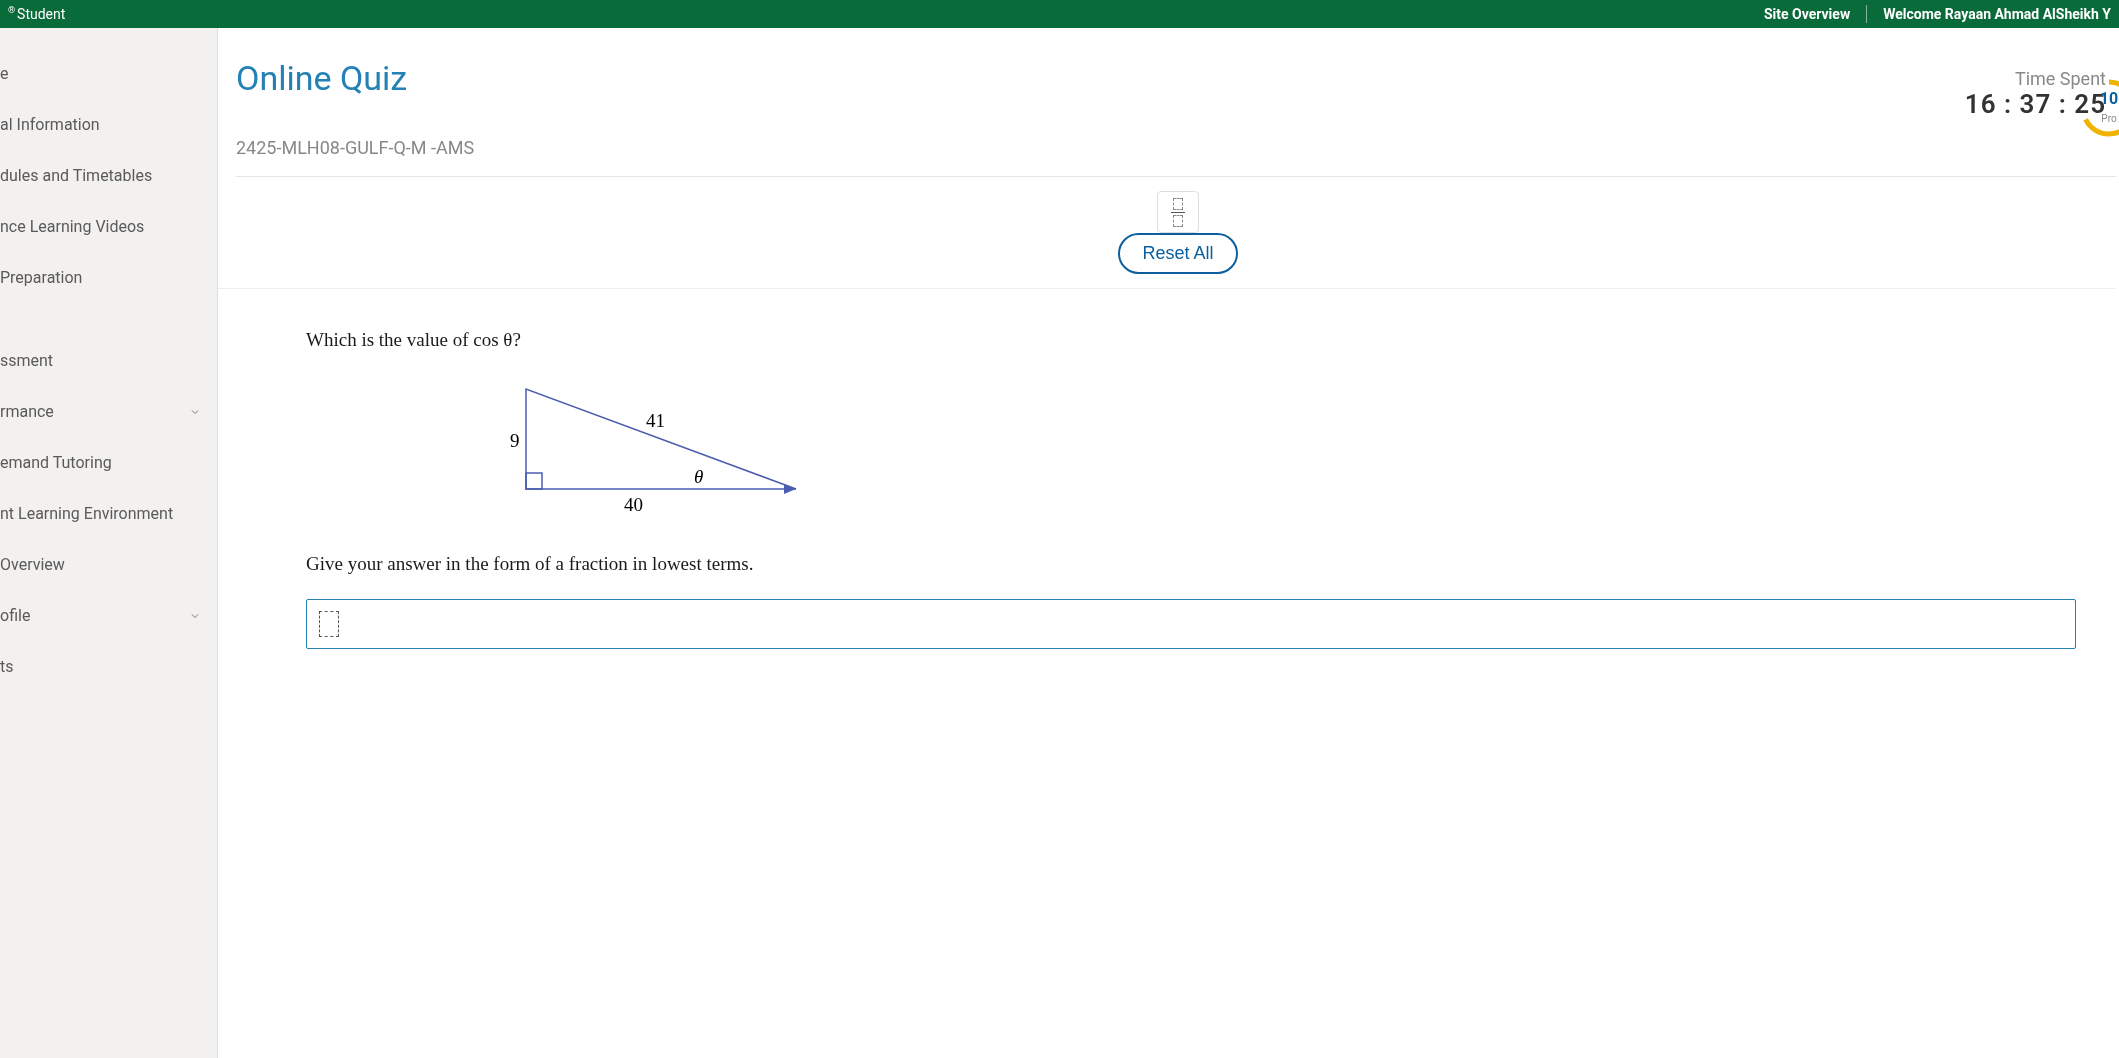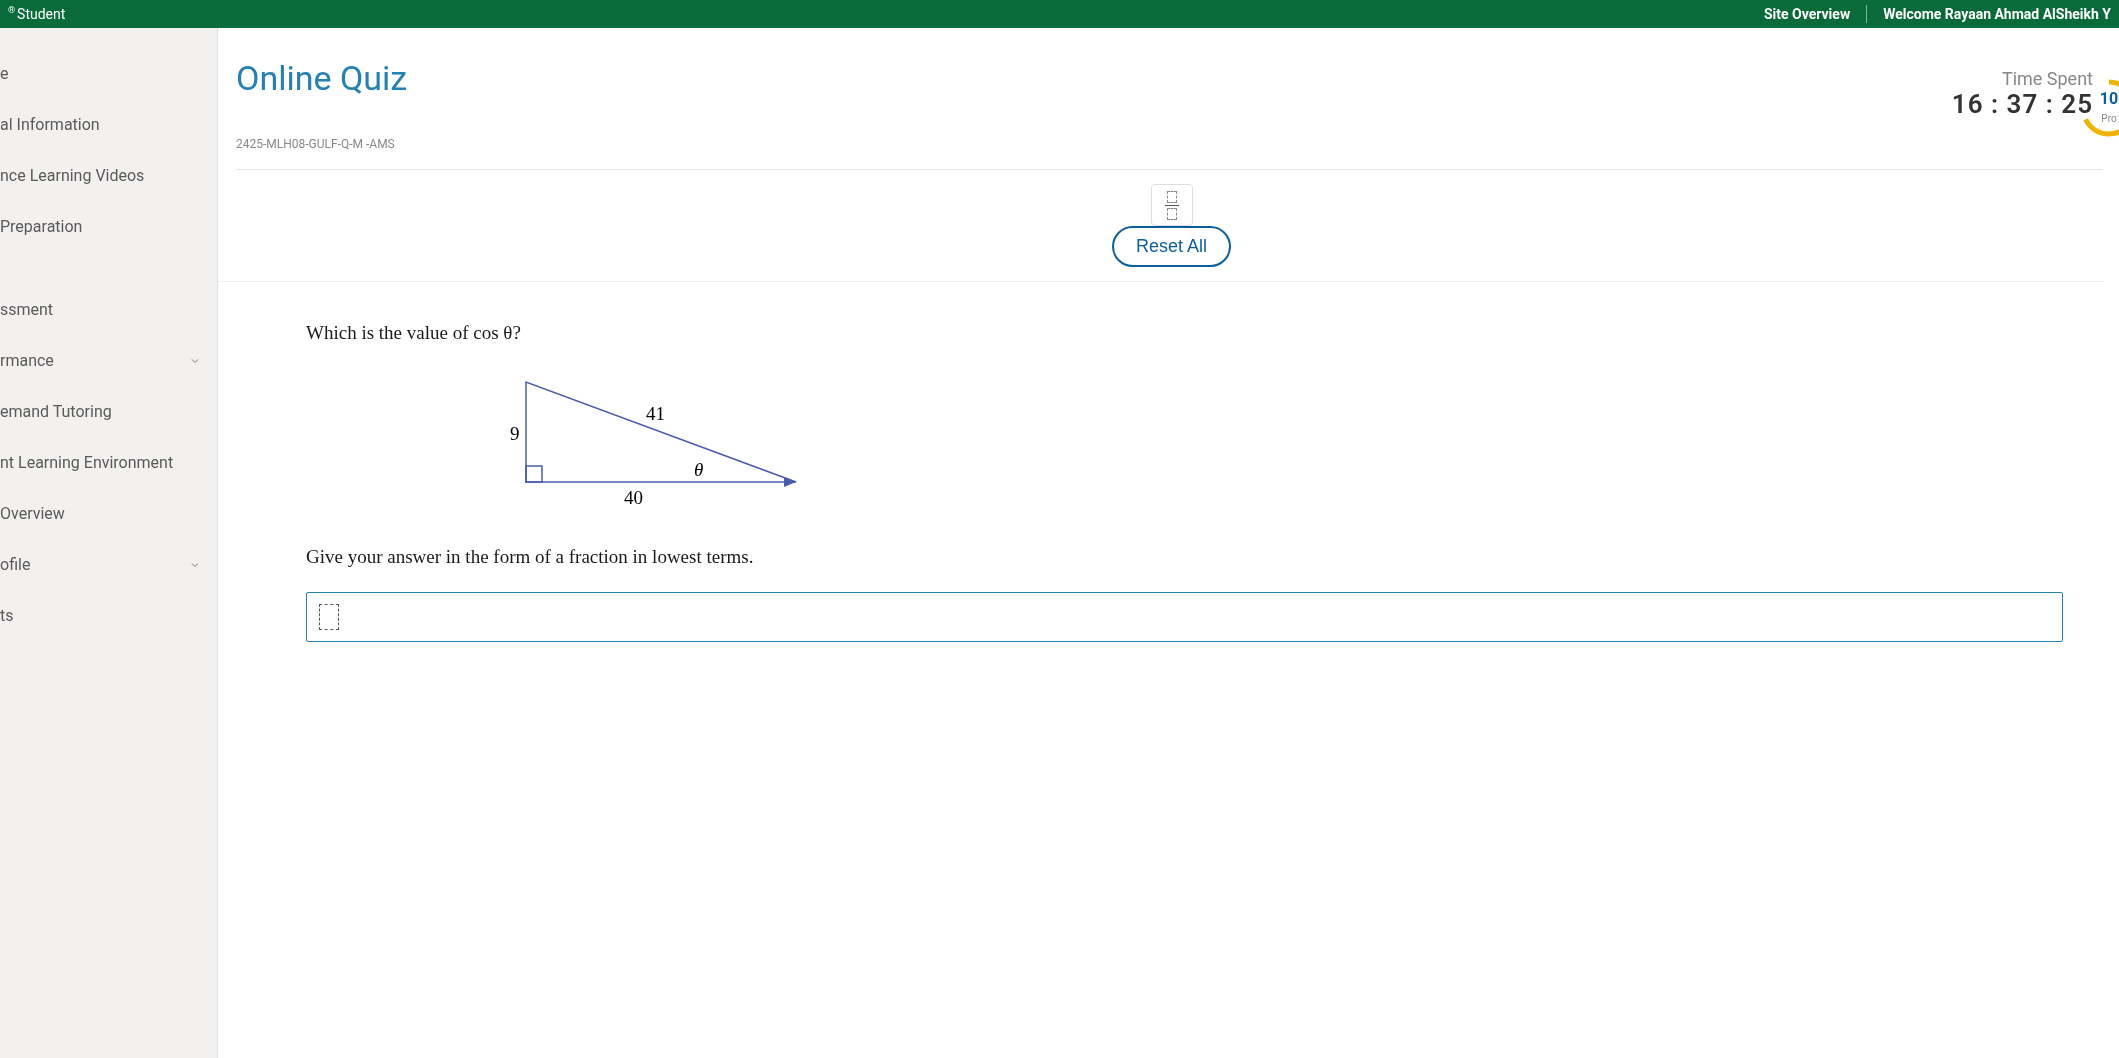--- a/index.html
+++ b/index.html
@@ -44,38 +44,38 @@
   color: #5a5a5a;
   cursor: pointer;
 }
 .sidebar-item .label { flex: 1; }
 .chevron {
   width: 12px;
   height: 12px;
 }
 .main {
   flex: 1;
-  padding: 30px 16px 0 0;
+  padding: 30px 3px 0 0;
   position: relative;
   overflow: hidden;
 }
 .quiz-header {
   display: flex;
   justify-content: space-between;
   align-items: flex-start;
   padding: 0 0 0 18px;
 }
 .quiz-title {
   color: #2481b5;
   font-size: 34px;
   font-weight: 400;
 }
 .quiz-code {
   color: #888;
-  font-size: 12px;
+  font-size: 18px;
   margin-top: 28px;
   padding-left: 18px;
 }
 .time-block { text-align: right; margin-right: 10px; position: relative; top: 10px;}
 .time-label { color: #888; font-size: 18px; }
 .time-value { color: #333; font-size: 26px; font-weight: 600; letter-spacing: 1px;}
 .progress-ring {
   position: absolute;
   right: -20px;
   top: 50px;
@@ -173,20 +173,23 @@
 </div>
 
 <div class="layout">
 
   <div class="sidebar">
     <div class="sidebar-item">
         <span class="label">e</span>
       </div>
     <div class="sidebar-item">
         <span class="label">al Information</span>
+      </div>
+    <div class="sidebar-item">
+        <span class="label">dules and Timetables</span>
       </div>
     <div class="sidebar-item">
         <span class="label">nce Learning Videos</span>
       </div>
     <div class="sidebar-item">
         <span class="label"> Preparation</span>
       </div>
     <div class="sidebar-item">
         <span class="label"></span>
       </div>

